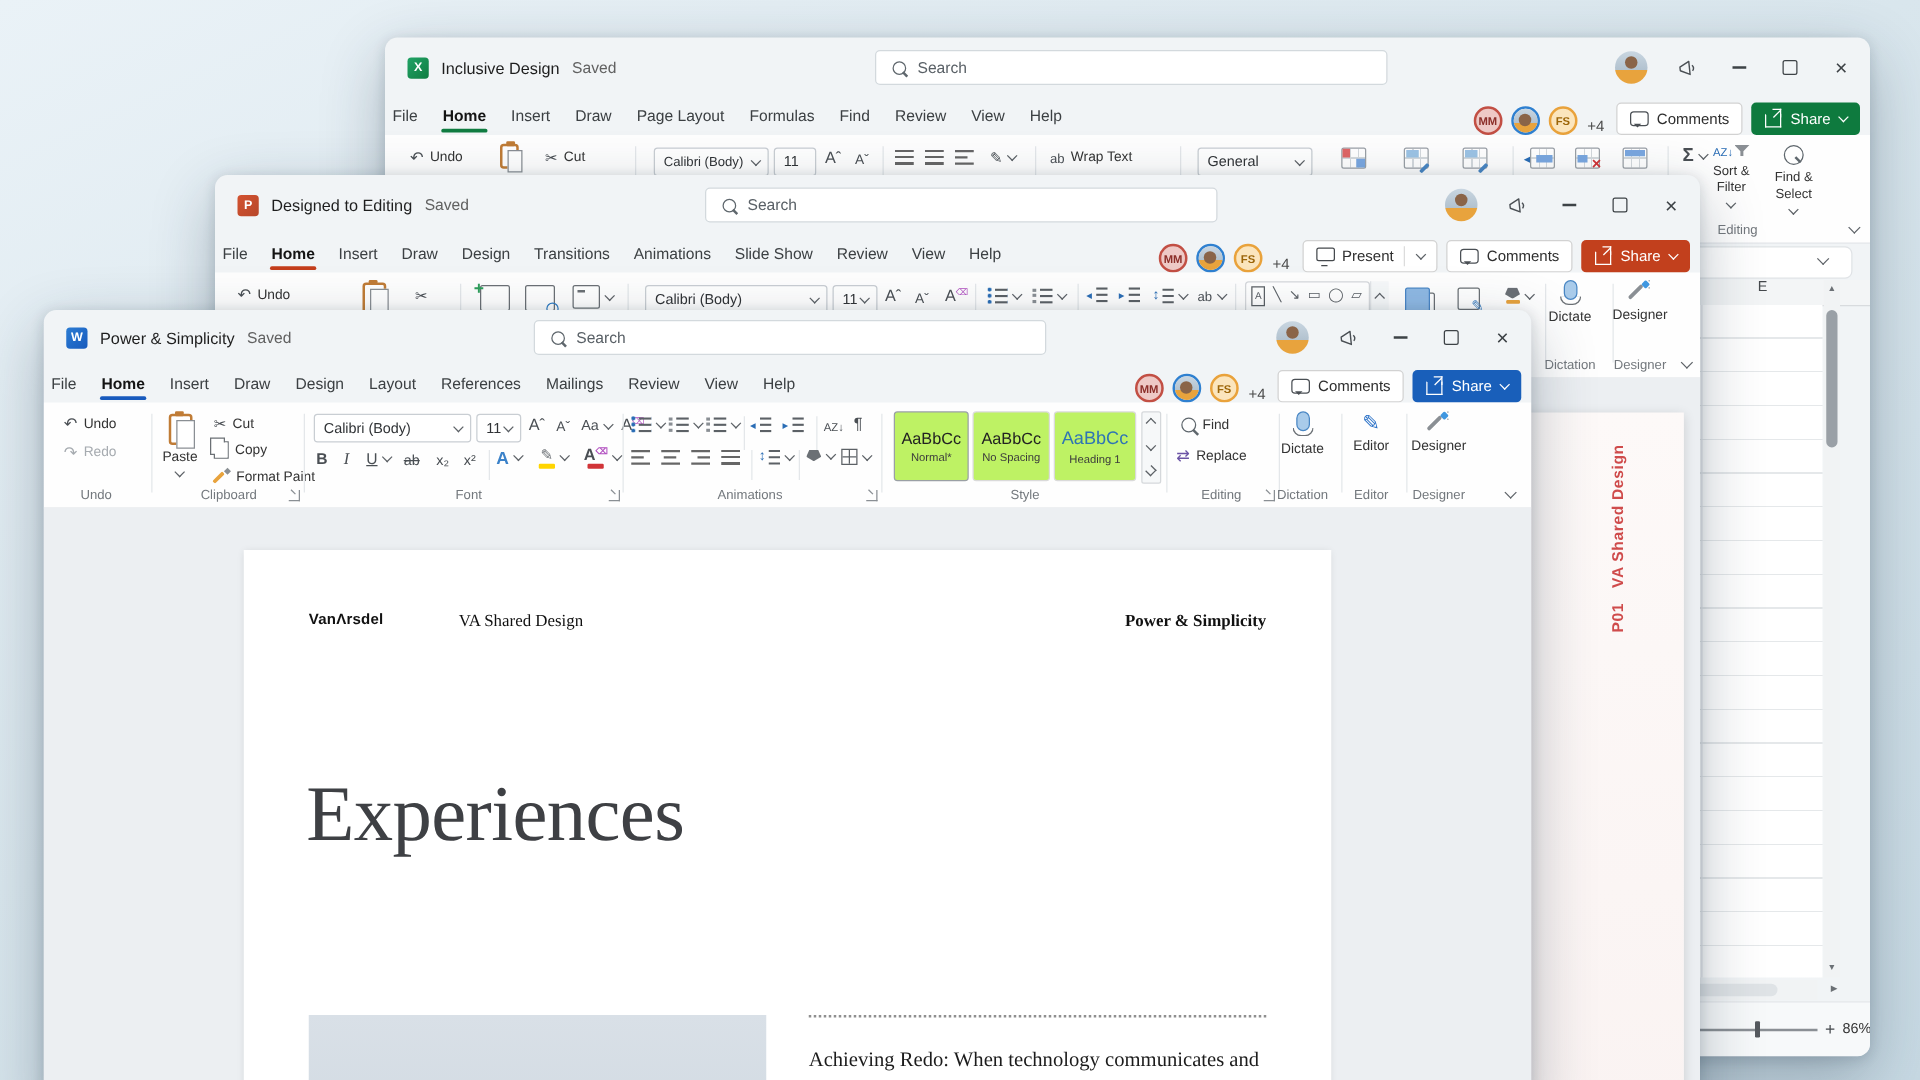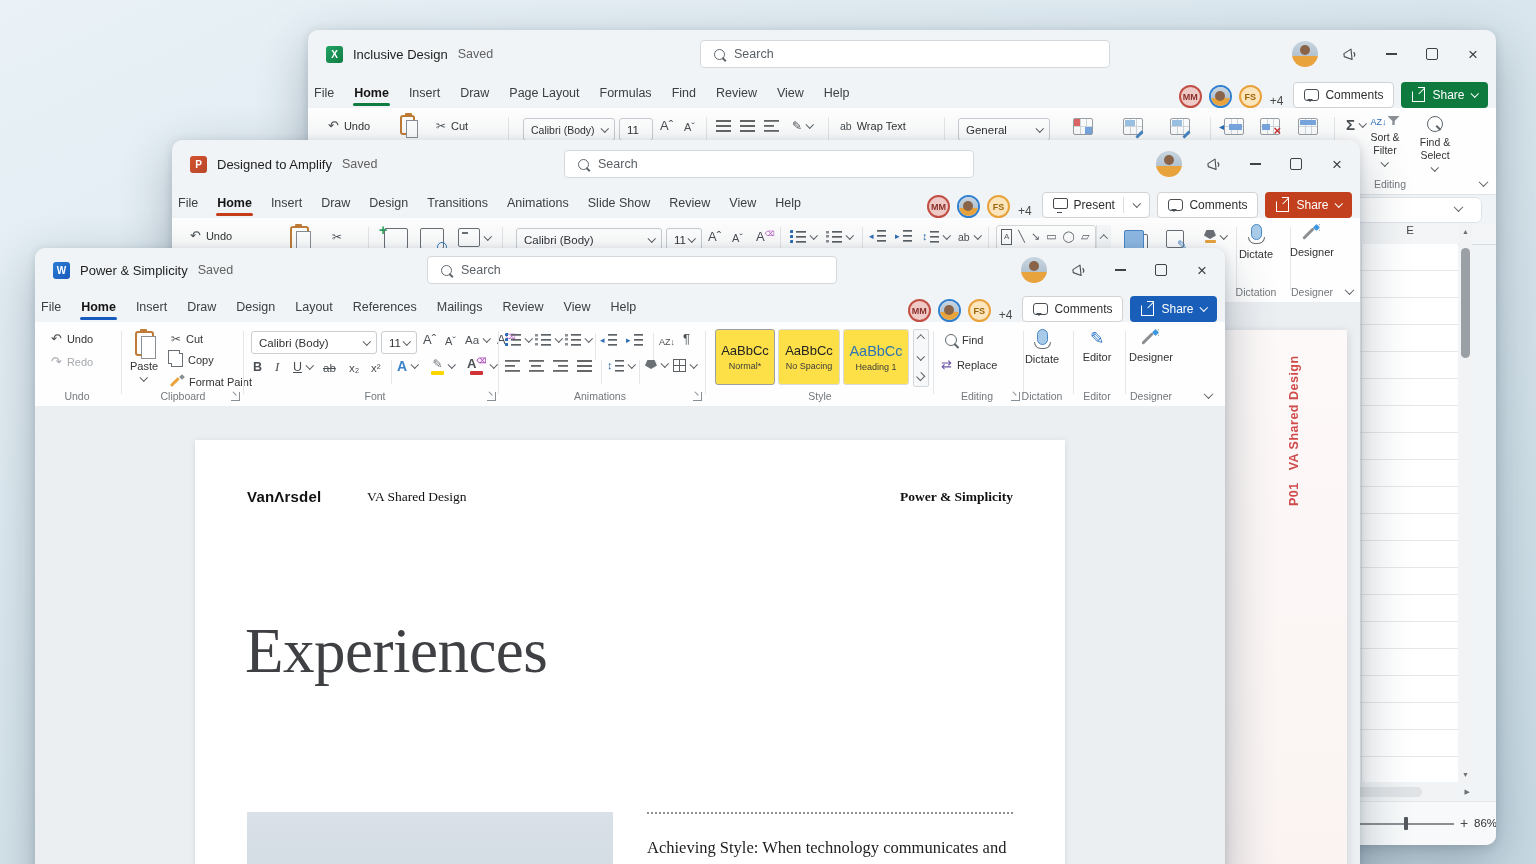--- a/index.html
+++ b/index.html
@@ -151,21 +151,21 @@
   .ic-copy::after{content:"";position:absolute;inset:0;background:#fff;}
   .ic-brush{width:13px;height:13px;position:relative;}
   .ic-brush::before{content:"";position:absolute;left:1px;bottom:1px;width:11px;height:3px;background:#e8a33d;transform:rotate(-45deg);transform-origin:left bottom;border-radius:1px;}
   .ic-brush::after{content:"";position:absolute;right:0;top:0;width:4px;height:4px;background:#8a8f94;transform:rotate(45deg);}
   .mic{display:flex;flex-direction:column;align-items:center;}
   .mic-body{width:11px;height:16px;border:1.5px solid #4a87c4;background:#a9cbea;border-radius:6px;box-sizing:border-box;}
   .mic-stand{width:17px;height:7px;border:1.5px solid #6b7075;border-top:none;border-radius:0 0 9px 9px;margin-top:-3px;box-sizing:border-box;}
   .wand{position:relative;width:18px;height:18px;}
   .wand::before{content:"";position:absolute;left:1px;bottom:2px;width:15px;height:2.6px;background:#8a8f94;border-radius:2px;transform:rotate(-45deg);transform-origin:left bottom;}
   .wand::after{content:"";position:absolute;right:2px;top:1px;width:5px;height:5px;background:#3f97e0;border-radius:1px;transform:rotate(45deg);box-shadow:0 -4px 0 -2px #8a8f94,4px 0 0 -2px #8a8f94;}
-  .stylecard{position:absolute;top:7px;height:56px;background:#fde047;border:1px solid #dadada;border-radius:3px;
+  .stylecard{position:absolute;top:7px;height:56px;background:#bef264;border:1px solid #dadada;border-radius:3px;
     display:flex;flex-direction:column;align-items:center;justify-content:center;gap:3px;box-sizing:border-box;}
   .stylecard .sample{font-size:13px;color:#222;}
   .stylecard .nm{font-size:9px;color:#3c3c3c;}
   .stylecard.h1 .sample{color:#2e74b5;font-size:14.5px;}
   .stylecard.sel{border:1.5px solid #9aa0a5;}
   .gallery{position:absolute;border:1px solid #d5d8db;border-radius:3px;background:#fff;overflow:hidden;
     display:flex;flex-wrap:wrap;align-content:flex-start;padding:3px 4px;gap:6px;box-sizing:border-box;}
   .shape{font-size:11px;color:#5c6166;line-height:14px;}
   .scrollcol{position:absolute;width:14px;border-left:1px solid #e1e4e7;background:#f6f8f9;display:flex;
     flex-direction:column;align-items:center;justify-content:space-around;}
@@ -201,21 +201,21 @@
   .zoomval{position:absolute;font-size:11.5px;color:#333;}
   
   .slide{position:absolute;background:linear-gradient(180deg,#fdf9f8 0%,#faf3f2 100%);box-shadow:0 2px 9px rgba(0,0,0,.14);}
   .slide-side{position:absolute;writing-mode:vertical-rl;transform:rotate(180deg);font-size:12.5px;font-weight:700;
     color:#cf4b4b;letter-spacing:.5px;white-space:pre;}
   .slide-big{position:absolute;font-family:"Liberation Serif",serif;font-weight:600;color:#d0494c;font-size:122px;line-height:1;}
   
   .docarea{position:absolute;left:0;right:0;bottom:0;background:#eceff2;}
   .page{position:absolute;background:#fff;box-shadow:0 1px 6px rgba(0,0,0,.10);}
   .pg-header{position:absolute;top:48px;left:0;right:0;font-size:13.5px;color:#111;}
-  .pg-logo{position:absolute;left:52px;top:0;font-weight:700;font-size:15px;letter-spacing:.2px;}
+  .pg-logo{position:absolute;left:52px;top:0;font-weight:700;font-size:12px;letter-spacing:.2px;}
   .pg-hc{position:absolute;left:172px;top:1px;font-family:"Liberation Serif",serif;}
   .pg-hr{position:absolute;right:52px;top:1px;font-family:"Liberation Serif",serif;font-weight:700;}
   .pg-heading{position:absolute;left:50px;top:168px;font-family:"Liberation Serif",serif;font-size:63px;
     line-height:86px;color:#3e4044;letter-spacing:-.5px;}
   .pg-img{position:absolute;left:52px;top:372px;width:366px;height:170px;
     background:linear-gradient(180deg,#d9e0e7 0%,#ccd6df 100%);}
   .pg-dots{position:absolute;left:452px;top:372px;width:366px;border-top:2px dotted #8f8f8f;}
   .pg-body{position:absolute;left:452px;top:398px;width:380px;font-family:"Liberation Serif",serif;
     font-size:16.5px;color:#1c1c1c;}
 </style>
@@ -397,21 +397,21 @@
       <span class="zoomthumb" style="left:1096px;top:15px"></span>
       <span class="zoomplus" style="left:1152px;top:13px">+</span>
       <span class="zoomval" style="left:1166px;top:15px">86%</span>
     </div>
   </div>
 
   <div class="window ppt" style="left:172px;top:140px;width:1188px;height:760px;z-index:2">
     <div class="titlebar">
       <div class="title-wrap">
         <span class="app-icon"></span>
-        <span class="doc-title">Designed to Amplify</span>
+        <span class="doc-title">Designed to Editing</span>
         <span class="saved">Saved</span>
       </div>
       <div class="searchbox">
         <span class="ic-search"></span>
         <span>Search</span>
       </div>
       <div class="tb-right">
         <span class="avatar"></span>
         <span class="ctrl mega">
           <svg width="19" height="19" viewBox="0 0 24 24">
@@ -869,18 +869,18 @@
         <div class="pg-header">
           <span class="pg-logo">VanΛrsdel</span>
           <span class="pg-hc">VA Shared Design</span>
           <span class="pg-hr">Power &amp; Simplicity</span>
         </div>
         <div class="pg-heading">
           <div>Experiences</div>
         </div>
         <div class="pg-img"></div>
         <div class="pg-dots"></div>
-        <div class="pg-body">Achieving Style: When technology communicates and</div>
+        <div class="pg-body">Achieving Redo: When technology communicates and</div>
       </div>
     </div>
   </div>
 
 </div>
 
 </body></html>

